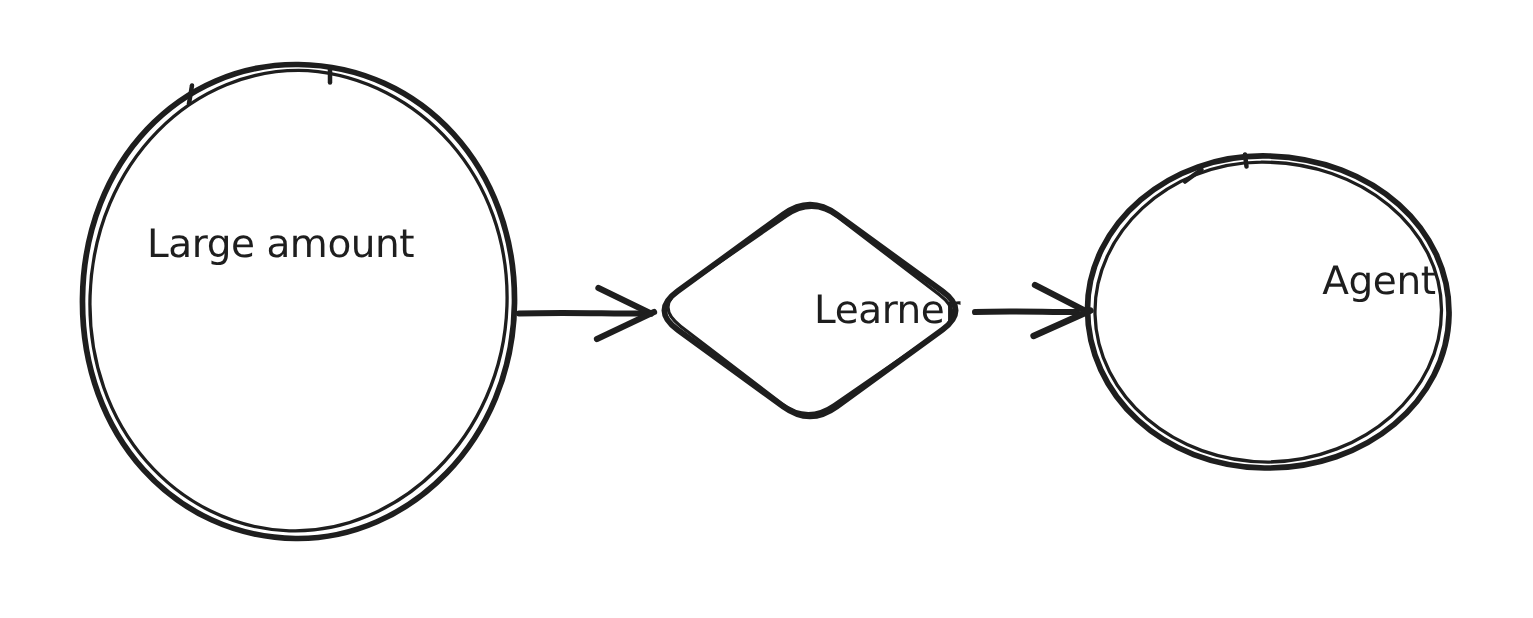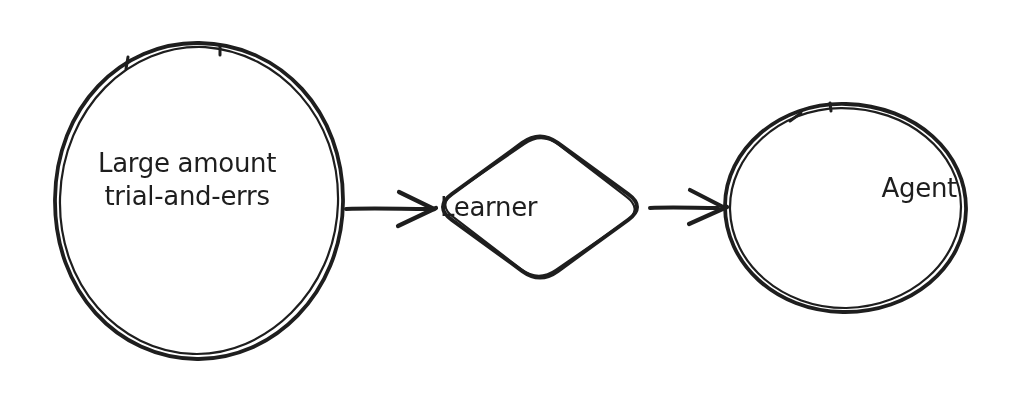--- a/index.html
+++ b/index.html
@@ -22,22 +22,22 @@
   .shaft   { stroke-width: 4; }
   .head    { stroke-width: 4.2; }
   .label {
     position: absolute;
     color: #1e1e1e;
     font-size: 26px;
     line-height: 33px;
     letter-spacing: -0.3px;
     white-space: nowrap;
   }
-  .label-trajectories { left: 98px;  top: 147px; text-align: center; }
-  .label-learner      { left: 440px; top: 191px; width: 200px; text-align: left; line-height: 32px; }
+  .label-trajectories { left: 98px;  top: 147px; text-align: left; }
+  .label-learner      { left: 440px; top: 191px; width: 200px; text-align: right; line-height: 32px; }
   .label-agent        { left: 737px; top: 170px; width: 220px; text-align: right; line-height: 36px; }
 </style>
 </head>
 <body>
 
 <div class="stage">
 
   <svg width="1022" height="412" viewBox="0 0 1022 412">
 
     <g>
@@ -67,21 +67,20 @@
     <g>
       <path class="ink outline" d="M 846 104 C 916 106 967 153 966 210 C 965 267 911 313 843 312 C 775 311 725 263 725 206 C 725 150 779 102 846 104 Z" fill="#b2f2bb"></path>
       <path class="ink sketch" transform="rotate(-1.3 846 208)" d="M 843 108 C 910 109 962 155 961 209 C 960 264 908 308 844 308 C 780 307 730 261 730 207 C 730 153 781 107 843 108"></path>
       <path class="ink tick" d="M 790 121 L 801 113"></path>
       <path class="ink tick" d="M 830 103 L 831 111"></path>
     </g>
   </svg>
 
   <div class="label label-trajectories">
     <div>Large amount</div>
-    <div>trial-and-errs</div>
   </div>
 
   <div class="label label-learner">
     <div>Learner</div>
   </div>
 
   <div class="label label-agent">
     <div>Agent</div>
   </div>
 

